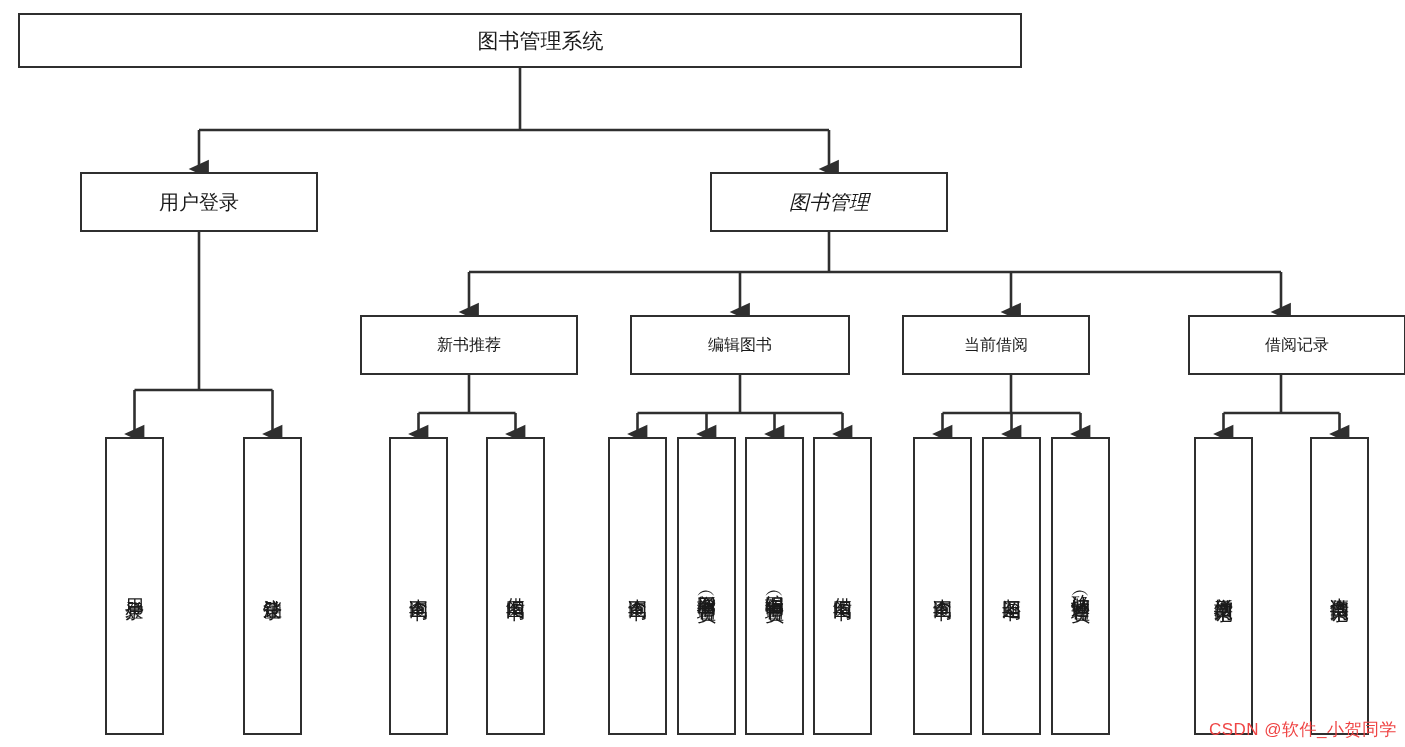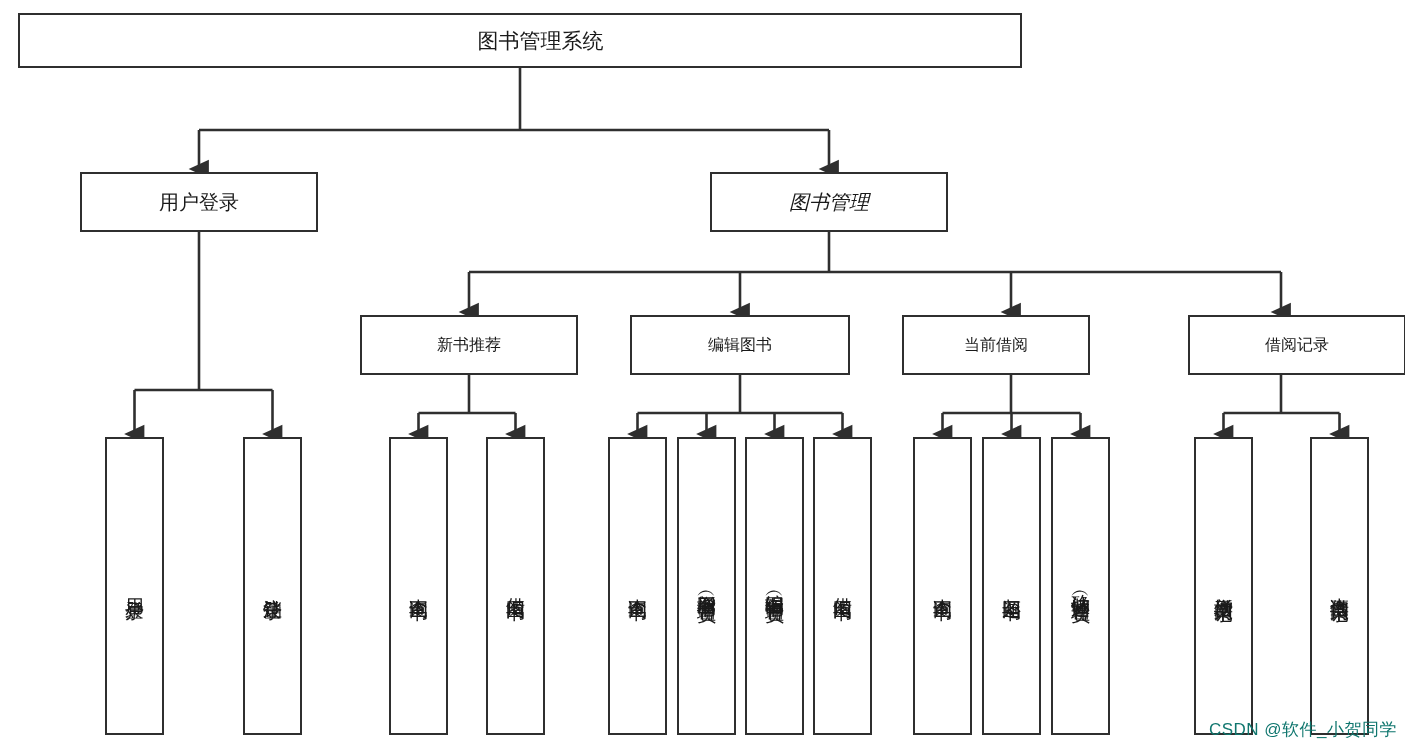--- a/index.html
+++ b/index.html
@@ -64,21 +64,21 @@
     letter-spacing: 1.5px;
     line-height: 1.05;
     white-space: nowrap;
     text-align: center;
   }
   #watermark {
     position: absolute;
     right: 8px;
     bottom: 6px;
     font-size: 17px;
-    color: #0f766e;
+    color: #ef4444;
     letter-spacing: 0.5px;
     z-index: 5;
     white-space: nowrap;
     user-select: none;
   }
 </style>
 </head>
 <body>
 
 <div id="diagram-root">

